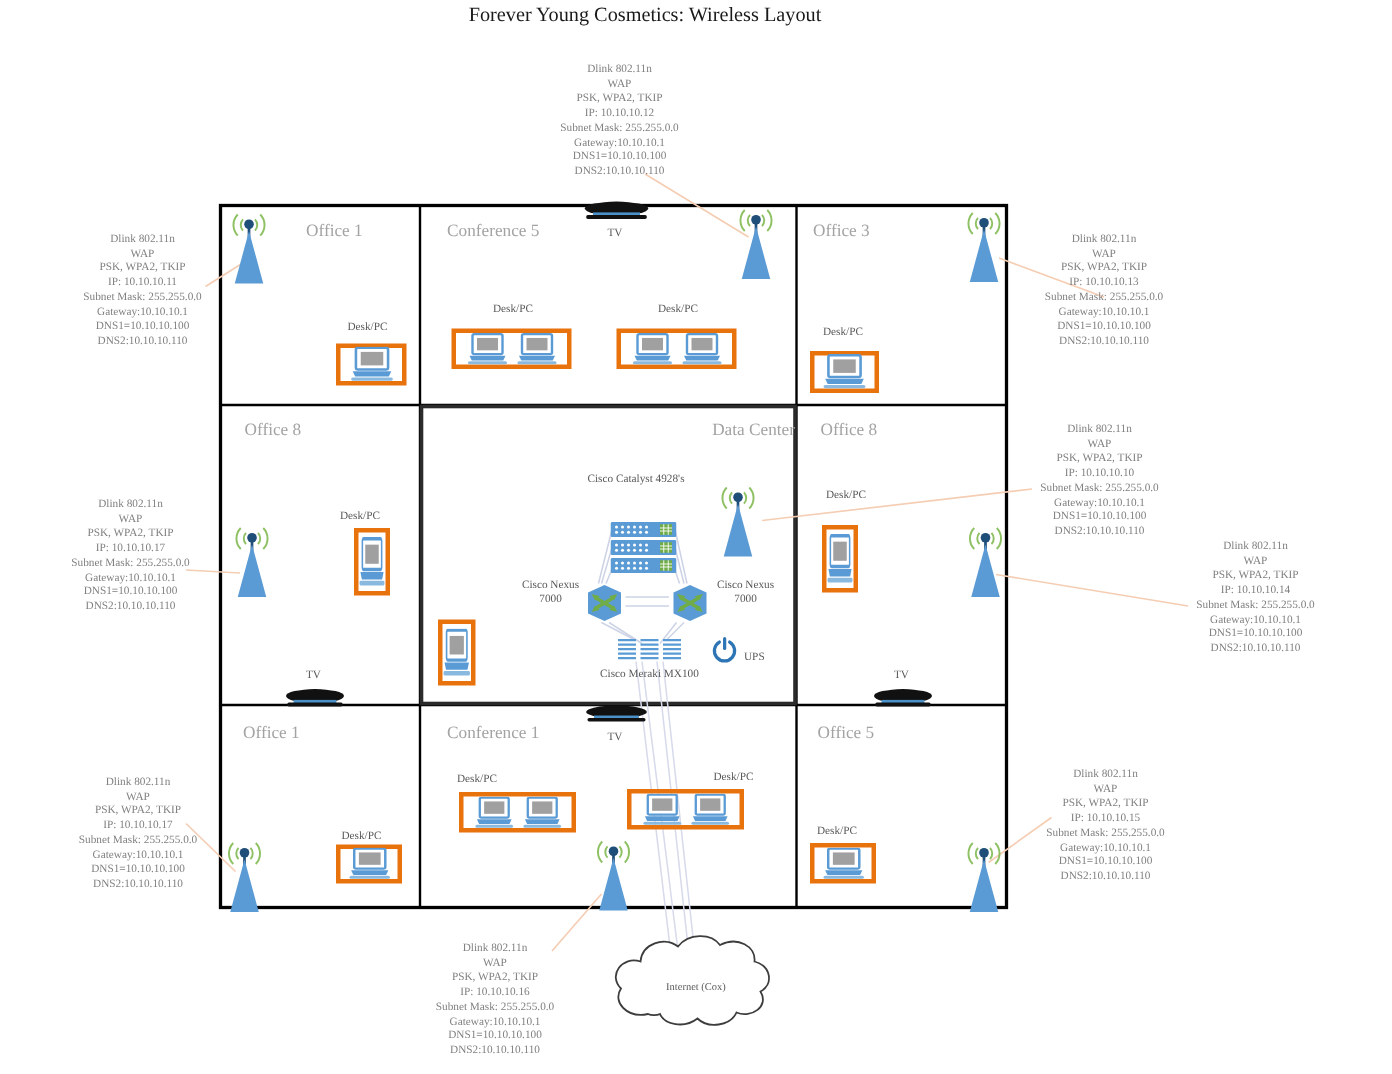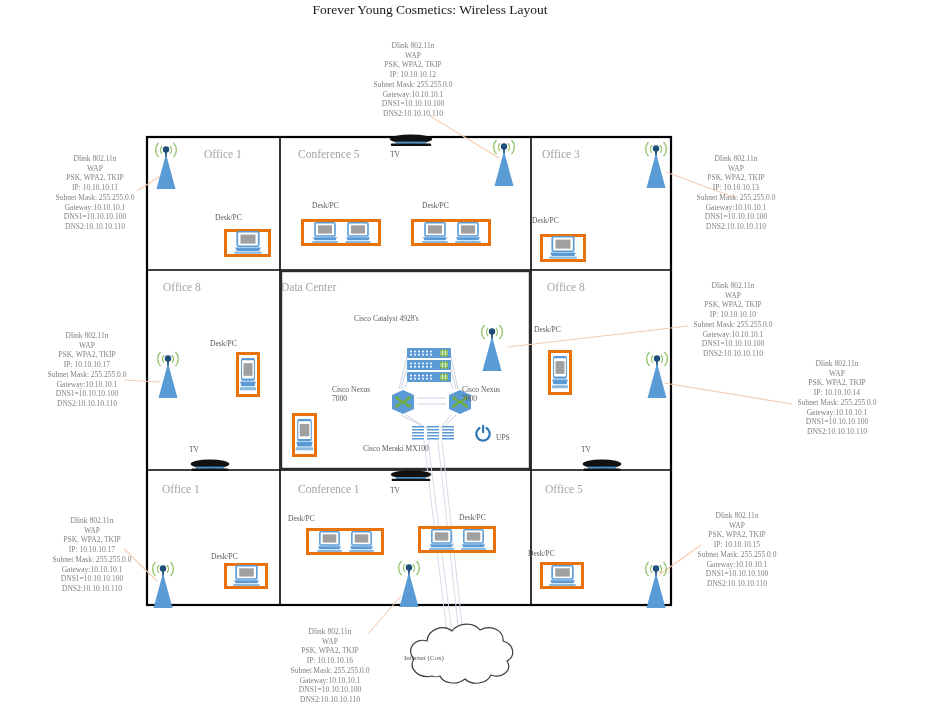--- a/index.html
+++ b/index.html
@@ -3,21 +3,21 @@
 <meta charset="utf-8">
 <style>
   html,body{margin:0;padding:0;background:#fff;}
   #canvas{position:relative;width:928px;height:716px;background:#fff;overflow:hidden;
           font-family:Liberation Serif, serif;}
   .abs{position:absolute;}
   #title{position:absolute;left:0;top:2px;width:860px;text-align:center;
          font-size:13.5px;color:#1a1a1a;}
   .ann{position:absolute;font-size:7.5px;line-height:9.7px;color:#818181;text-align:center;white-space:nowrap;}
   .room-label{position:absolute;font-size:11.5px;color:#a3a3a3;white-space:nowrap;}
-  .small-label{position:absolute;font-size:7.5px;color:#595959;white-space:nowrap;}
+  .small-label{position:absolute;font-size:7.5px;color:#595959;text-align:center;white-space:nowrap;}
   .obox{position:absolute;border:3px solid #e8720c;box-sizing:border-box;
         display:flex;align-items:center;justify-content:center;gap:5px;background:transparent;}
   .icon{display:block;}
   svg.layer{position:absolute;left:0;top:0;pointer-events:none;}
 </style>
 </head>
 <body>
 
 <div id="canvas">
 
@@ -156,21 +156,21 @@
   <div class="ann" style="left:755px;top:359px;width:164px">Dlink 802.11n<br>WAP<br>PSK, WPA2, TKIP<br>IP: 10.10.10.14<br>Subnet Mask: 255.255.0.0<br>Gateway:10.10.10.1<br>DNS1=10.10.10.100<br>DNS2:10.10.10.110</div>
   <div class="ann" style="left:7px;top:331px;width:160px">Dlink 802.11n<br>WAP<br>PSK, WPA2, TKIP<br>IP: 10.10.10.17<br>Subnet Mask: 255.255.0.0<br>Gateway:10.10.10.1<br>DNS1=10.10.10.100<br>DNS2:10.10.10.110</div>
   <div class="ann" style="left:12px;top:516px;width:160px">Dlink 802.11n<br>WAP<br>PSK, WPA2, TKIP<br>IP: 10.10.10.17<br>Subnet Mask: 255.255.0.0<br>Gateway:10.10.10.1<br>DNS1=10.10.10.100<br>DNS2:10.10.10.110</div>
   <div class="ann" style="left:250px;top:627px;width:160px">Dlink 802.11n<br>WAP<br>PSK, WPA2, TKIP<br>IP: 10.10.10.16<br>Subnet Mask: 255.255.0.0<br>Gateway:10.10.10.1<br>DNS1=10.10.10.100<br>DNS2:10.10.10.110</div>
   <div class="ann" style="left:657px;top:511px;width:160px">Dlink 802.11n<br>WAP<br>PSK, WPA2, TKIP<br>IP: 10.10.10.15<br>Subnet Mask: 255.255.0.0<br>Gateway:10.10.10.1<br>DNS1=10.10.10.100<br>DNS2:10.10.10.110</div>
 
   <div class="room-label" style="left:204px;top:148px">Office 1</div>
   <div class="room-label" style="left:298px;top:148px">Conference 5</div>
   <div class="room-label" style="left:542px;top:148px">Office 3</div>
   <div class="room-label" style="left:163px;top:281px">Office 8</div>
-  <div class="room-label" style="left:281px;top:281px;width:249px;text-align:left">Data Center</div>
+  <div class="room-label" style="left:281px;top:281px;width:249px;text-align:right">Data Center</div>
   <div class="room-label" style="left:547px;top:281px">Office 8</div>
   <div class="room-label" style="left:162px;top:483px">Office 1</div>
   <div class="room-label" style="left:298px;top:483px">Conference 1</div>
   <div class="room-label" style="left:545px;top:483px">Office 5</div>
 
   <svg class="abs icon" style="left:146px;top:142px;width:40px;height:48px">
       <use href="#sym-wap"></use>
     </svg>
   <svg class="abs icon" style="left:484px;top:139px;width:40px;height:48px">
       <use href="#sym-wap"></use>

